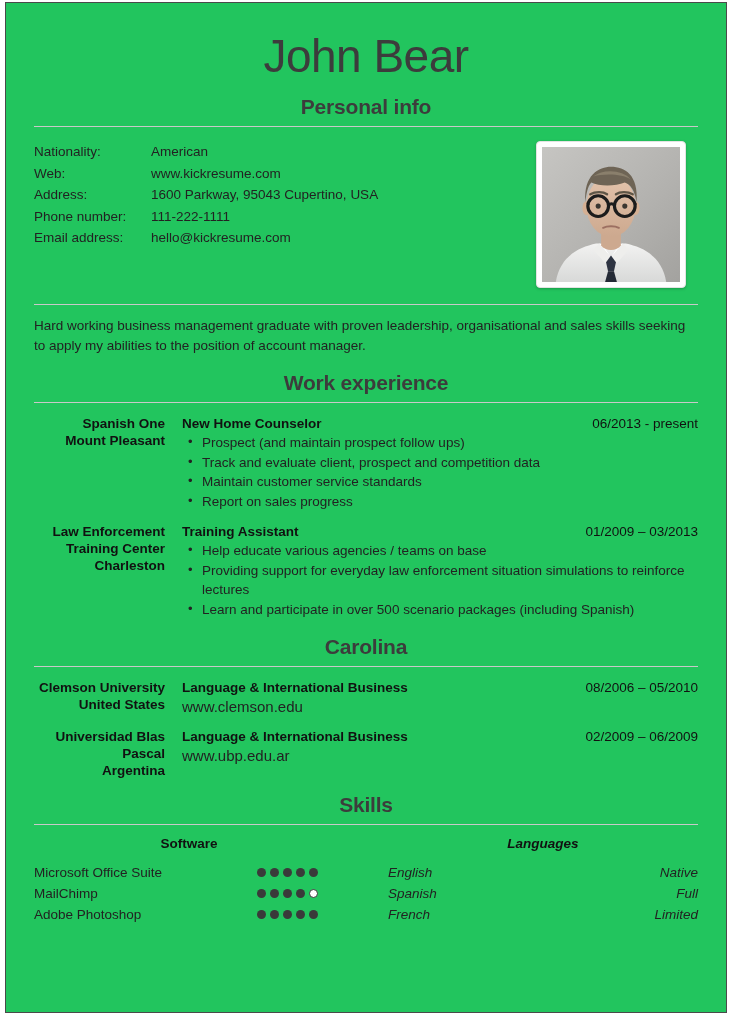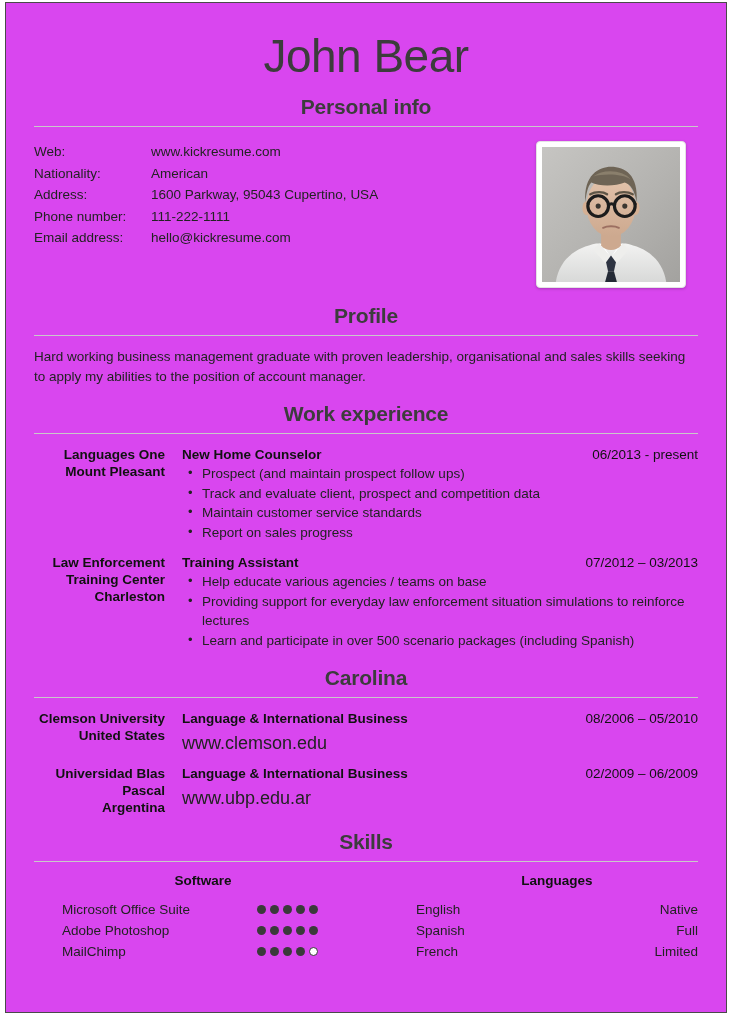--- a/index.html
+++ b/index.html
@@ -12,21 +12,21 @@
     font-family: "Liberation Sans", sans-serif;
     color: #2b2b2b;
     overflow: hidden;
   }
 
   .page {
     position: absolute;
     left: 5px; top: 2px;
     width: 722px; height: 1011px;
     border: 1px solid #4a4a4a;
-    background: #d946ef;
+    background: #22c55e;
     padding: 0;
   }
 
   .inner { padding: 0 28px; }
 
   
   .name {
     text-align: center;
     font-size: 46px;
     font-weight: 300;
@@ -128,24 +128,24 @@
   }
   .entry-date {
     font-size: 13.5px;
     font-weight: normal;
     color: #111;
     line-height: 17px;
     white-space: nowrap;
     padding-left: 12px;
   }
   .entry-sub {
-    font-size: 18px;
+    font-size: 15px;
     line-height: 19px;
     color: #222;
-    margin-top: 7px;
+    margin-top: 1px;
   }
   ul.bullets {
     margin: 1px 0 0 0;
     padding-left: 20px;
     list-style: none;
   }
   ul.bullets li {
     font-size: 13.5px;
     line-height: 19.5px;
     color: #222;
@@ -159,23 +159,23 @@
     top: -1px;
     font-size: 13px;
     color: #222;
   }
 
   
   .skills-wrap {
     display: flex;
     margin-top: 11px;
   }
-  .skills-col { flex: 1 1 50%; margin-left: 28px; }
+  .skills-col { flex: 1 1 50%; }
   .skills-col.left { padding-right: 22px; }
-  .skills-col.right { padding-left: 22px; }
+  .skills-col.right { padding-left: 22px; font-style: italic; }
   .skills-col-title {
     text-align: center;
     font-size: 13.5px;
     font-weight: bold;
     color: #111;
     margin-bottom: 11px;
   }
   .skill-row {
     display: flex;
     align-items: center;
@@ -217,26 +217,26 @@
 
     <div class="name">John Bear</div>
 
     <div class="sec-block">
       <div class="section-title">Personal info</div>
       <div class="rule"></div>
 
       <div class="personal-wrap">
         <div class="personal-table">
           <div class="pi-row">
+            <div class="pi-label">Nationality:</div>
+            <div class="pi-value">American</div>
+          </div>
+          <div class="pi-row">
             <div class="pi-label">Web:</div>
             <div class="pi-value">www.kickresume.com</div>
-          </div>
-          <div class="pi-row">
-            <div class="pi-label">Nationality:</div>
-            <div class="pi-value">American</div>
           </div>
           <div class="pi-row">
             <div class="pi-label">Address:</div>
             <div class="pi-value">1600 Parkway, 95043 Cupertino, USA</div>
           </div>
           <div class="pi-row">
             <div class="pi-label">Phone number:</div>
             <div class="pi-value">111-222-1111</div>
           </div>
           <div class="pi-row">
@@ -304,32 +304,31 @@
               <path d="M62 82 C66 80 74 80 78 82" stroke="#9c6f61" stroke-width="2" fill="none" stroke-linecap="round"></path>
 
               <rect width="140" height="137" fill="none"></rect>
             </svg>
           </div>
         </div>
       </div>
     </div>
 
     <div class="sec-block">
-      <div class="section-title">Profile</div>
       <div class="rule"></div>
       <div class="profile-text">Hard working business management graduate with proven leadership, organisational and sales skills seeking to apply my abilities to the position of account manager.</div>
     </div>
 
     <div class="sec-block">
       <div class="section-title">Work experience</div>
       <div class="rule"></div>
 
       <div class="entry">
         <div class="entry-left">
-          <div>Languages One</div>
+          <div>Spanish One</div>
           <div>Mount Pleasant</div>
         </div>
         <div class="entry-main">
           <div class="entry-head">
             <div class="entry-title">New Home Counselor</div>
             <div class="entry-date">06/2013 - present</div>
           </div>
           <ul class="bullets">
             <li>Prospect (and maintain prospect follow ups)</li>
             <li>Track and evaluate client, prospect and competition data</li>
@@ -341,21 +340,21 @@
 
       <div class="entry">
         <div class="entry-left">
           <div>Law Enforcement</div>
           <div>Training Center</div>
           <div>Charleston</div>
         </div>
         <div class="entry-main">
           <div class="entry-head">
             <div class="entry-title">Training Assistant</div>
-            <div class="entry-date">07/2012 – 03/2013</div>
+            <div class="entry-date">01/2009 – 03/2013</div>
           </div>
           <ul class="bullets">
             <li>Help educate various agencies / teams on base</li>
             <li>Providing support for everyday law enforcement situation simulations to reinforce lectures</li>
             <li>Learn and participate in over 500 scenario packages (including Spanish)</li>
           </ul>
         </div>
       </div>
     </div>
 
@@ -405,39 +404,39 @@
             <div class="skill-name">Microsoft Office Suite</div>
             <div class="dots">
                 <span class="dot"></span>
                 <span class="dot"></span>
                 <span class="dot"></span>
                 <span class="dot"></span>
                 <span class="dot"></span>
               </div>
           </div>
           <div class="skill-row">
+            <div class="skill-name">MailChimp</div>
+            <div class="dots">
+                <span class="dot"></span>
+                <span class="dot"></span>
+                <span class="dot"></span>
+                <span class="dot"></span>
+                <span class="dot empty"></span>
+              </div>
+          </div>
+          <div class="skill-row">
             <div class="skill-name">Adobe Photoshop</div>
             <div class="dots">
                 <span class="dot"></span>
                 <span class="dot"></span>
                 <span class="dot"></span>
                 <span class="dot"></span>
                 <span class="dot"></span>
               </div>
           </div>
-          <div class="skill-row">
-            <div class="skill-name">MailChimp</div>
-            <div class="dots">
-                <span class="dot"></span>
-                <span class="dot"></span>
-                <span class="dot"></span>
-                <span class="dot"></span>
-                <span class="dot empty"></span>
-              </div>
-          </div>
         </div>
 
         <div class="skills-col right">
           <div class="skills-col-title">Languages</div>
 
           <div class="skill-row">
             <div class="skill-name">English</div>
             <div class="skill-level">Native</div>
           </div>
           <div class="skill-row">

